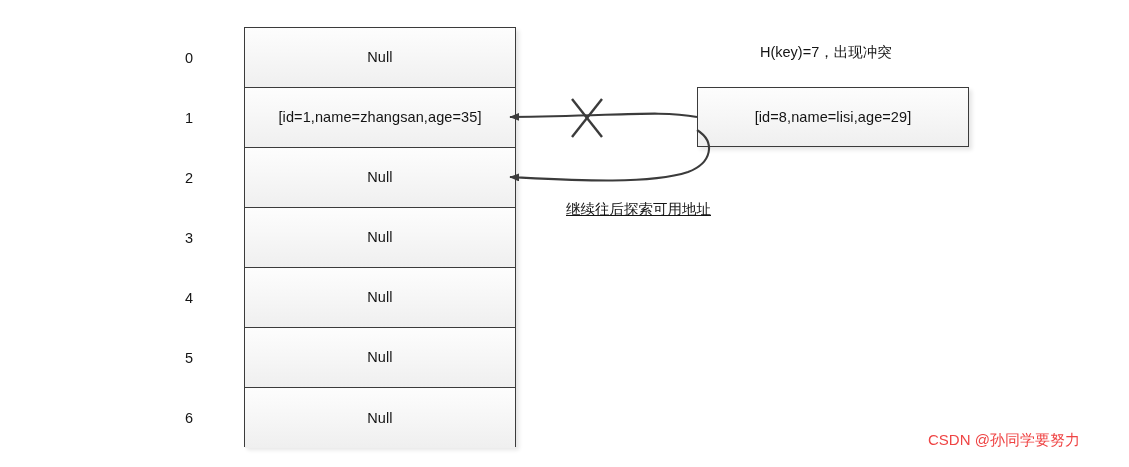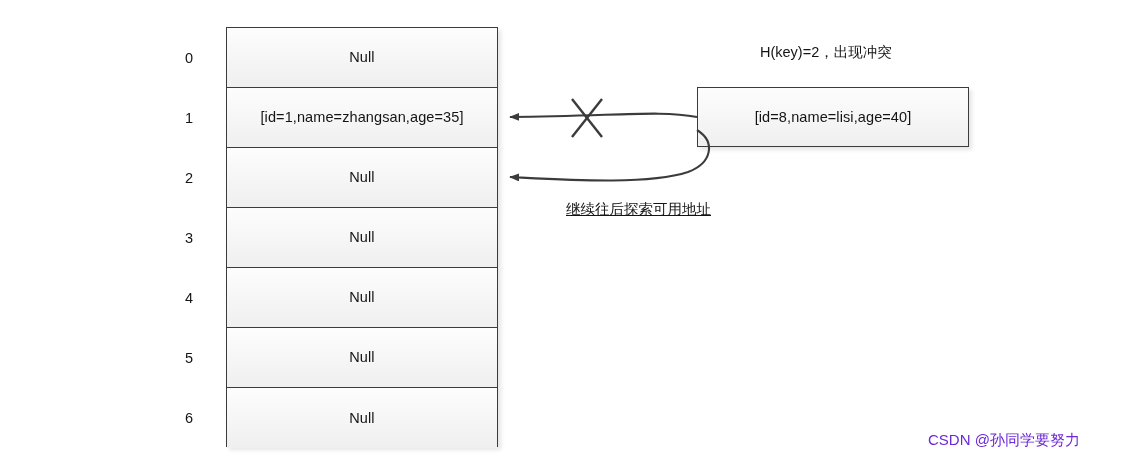--- a/index.html
+++ b/index.html
@@ -12,21 +12,21 @@
     height: 467px;
     position: relative;
     overflow: hidden;
     font-family: "Liberation Sans", "DejaVu Sans", sans-serif;
     color: #1a1a1a;
   }
 
   
   #hash-table {
     position: absolute;
-    left: 226px;
+    left: 244px;
     top: 27px;
     width: 272px;
     height: 420px;
     box-sizing: border-box;
     border: 1.6px solid #3b3b3b;
     box-shadow: 3px 3px 4px rgba(0,0,0,0.10);
     background: #fafafa;
   }
   .slot-row {
     position: relative;
@@ -115,21 +115,21 @@
     pointer-events: none;
   }
 
   
   #watermark {
     position: absolute;
     left: 928px;
     top: 432px;
     font-size: 15px;
     line-height: 1;
-    color: #6d28d9;
+    color: #ef4444;
     white-space: nowrap;
     font-family: "Liberation Sans", "DejaVu Sans", sans-serif;
   }
 </style>
 </head>
 <body>
 
 <div class="index-label" style="top:51px;">0</div>
 <div class="index-label" style="top:111px;">1</div>
 <div class="index-label" style="top:171px;">2</div>
@@ -156,24 +156,24 @@
   </div>
   <div class="slot-row">
     <span class="slot-value">Null</span>
   </div>
   <div class="slot-row">
     <span class="slot-value">Null</span>
   </div>
 </div>
 
 <div id="incoming-box">
-  <span class="slot-value">[id=8,name=lisi,age=40]</span>
+  <span class="slot-value">[id=8,name=lisi,age=29]</span>
 </div>
 
-<div class="free-label" id="collision-note">H(key)=2，出现冲突</div>
+<div class="free-label" id="collision-note">H(key)=7，出现冲突</div>
 <div class="free-label" id="probe-note">继续往后探索可用地址</div>
 
 <svg id="arrow-layer" viewBox="0 0 1129 467" width="1129" height="467">
   <defs>
     <marker id="arrowhead" markerWidth="10" markerHeight="8" refX="9.2" refY="4" orient="auto" markerUnits="userSpaceOnUse">
       <path d="M0,0 L10,4 L0,8 z" fill="#3b3b3b"></path>
     </marker>
   </defs>
 
   <path d="M 697,117 C 660,110 620,116 510,117" fill="none" stroke="#3b3b3b" stroke-width="2.1" marker-end="url(#arrowhead)"></path>

